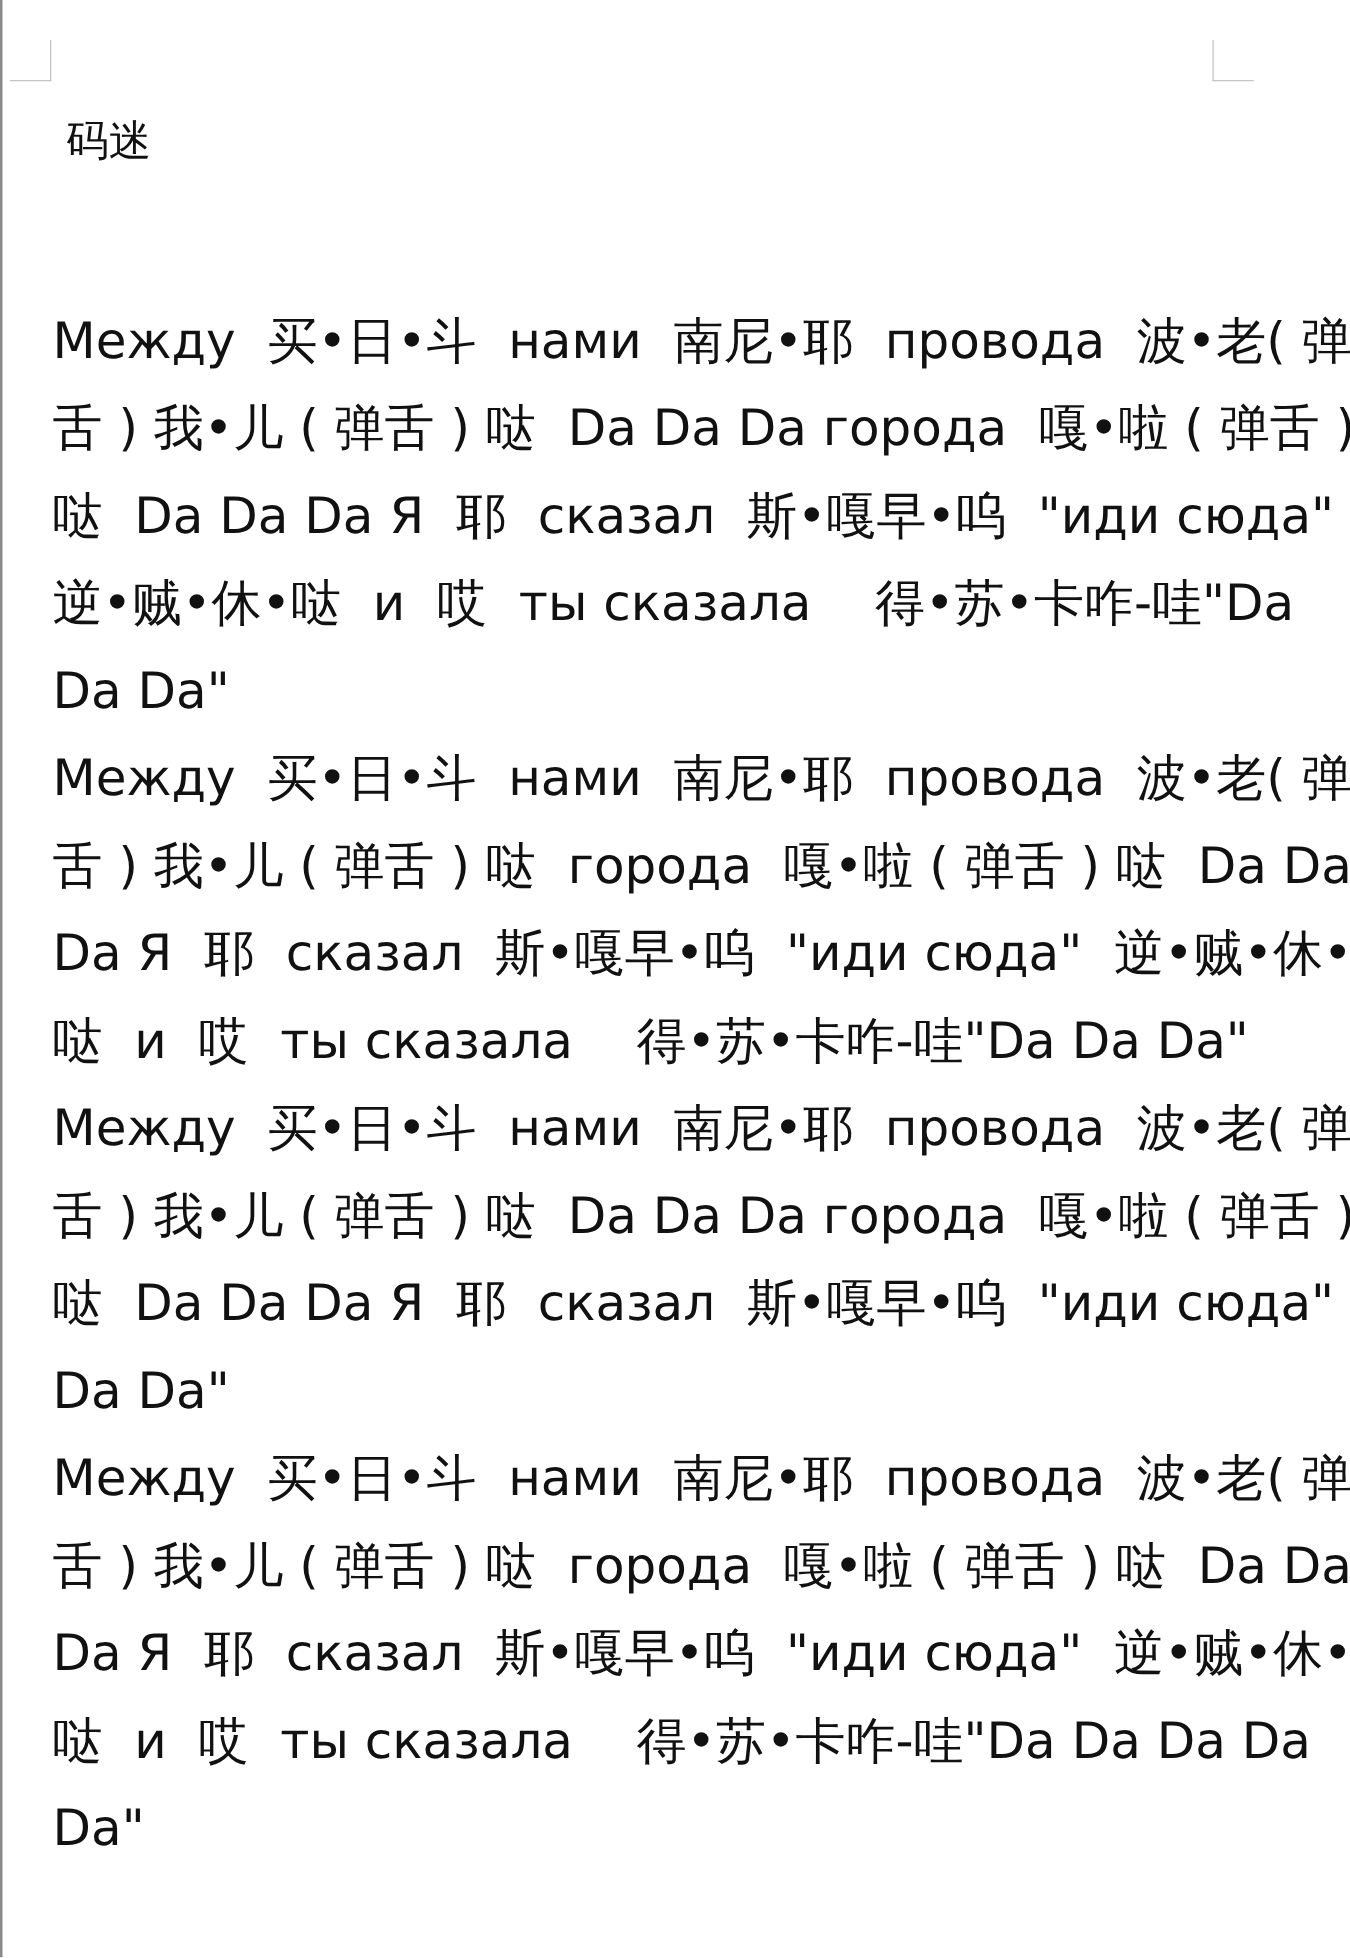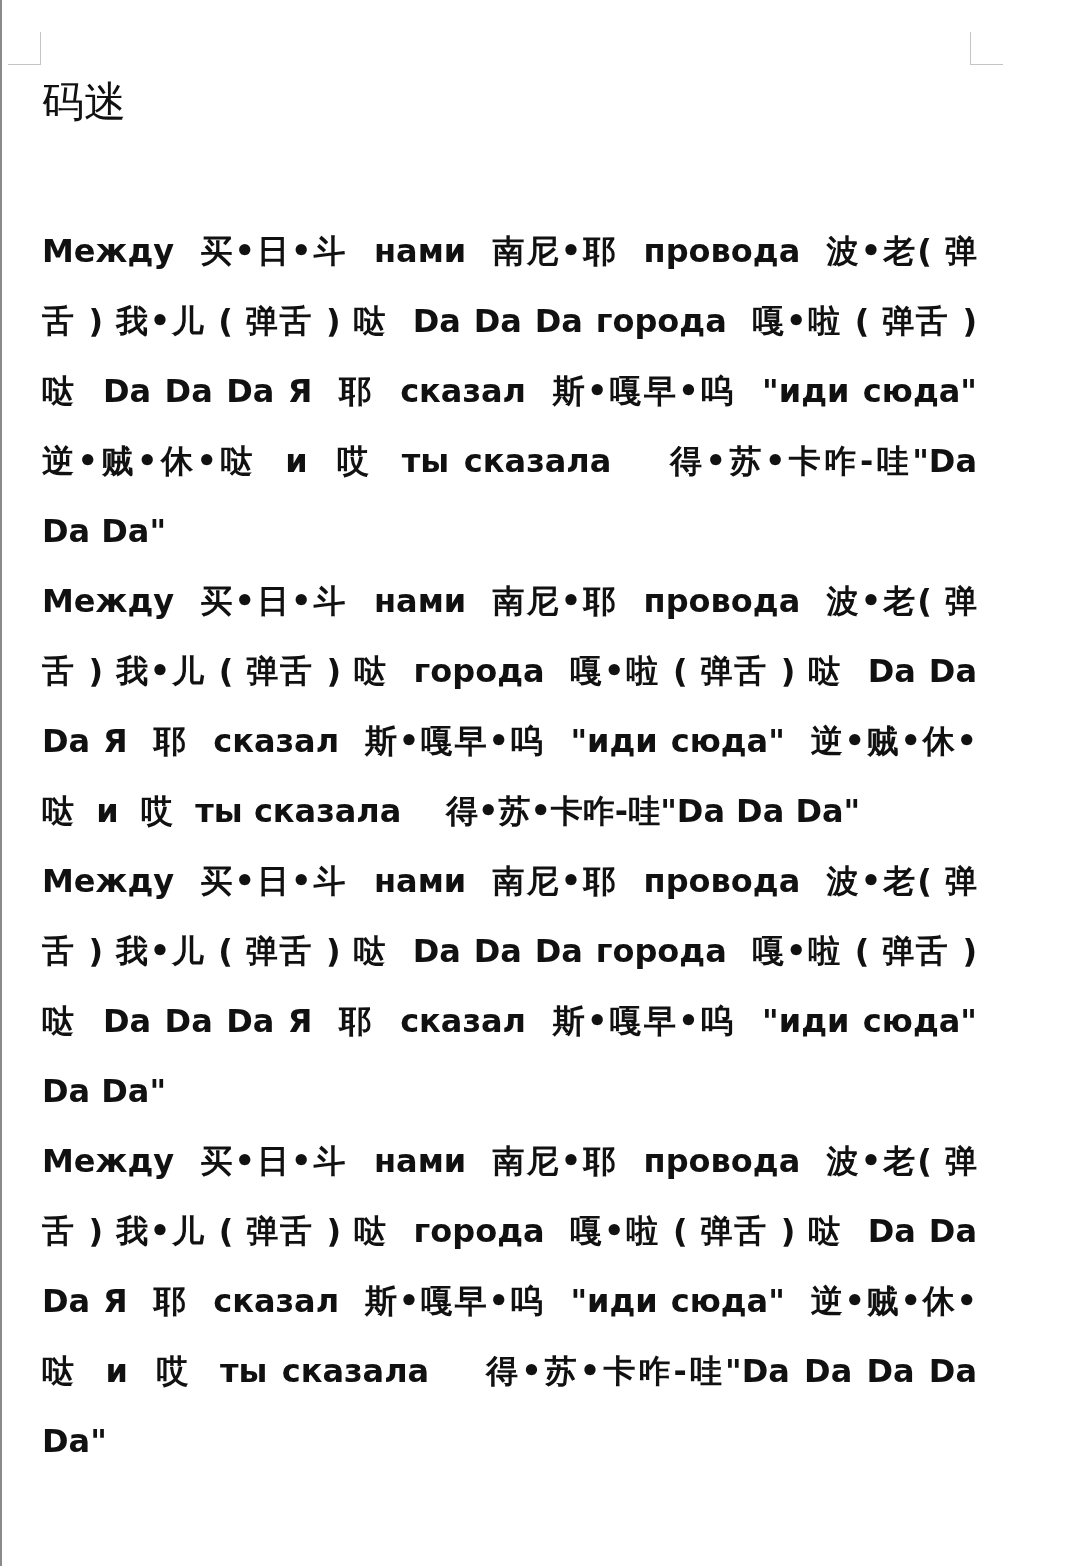--- a/index.html
+++ b/index.html
@@ -40,42 +40,41 @@
       border-left: 1.5px solid #c4c4c4;
       border-bottom: 1.5px solid #c4c4c4;
     }
     .doc {
       position: absolute;
       left: 42px;
       top: 76px;
       width: 935px;
     }
     .title {
-      font-size: 42px;
+      font-size: 34px;
       line-height: 52px;
       height: 52px;
-      margin: 0;
+      margin: 11px;
       font-weight: normal;
       white-space: nowrap;
     }
     .blank {
       height: 88px;
     }
     .stanza {
       margin: 0;
     }
     .line {
       display: block;
-      font-size: 32px;
+      font-size: 40px;
       line-height: 70px;
       height: 70px;
       white-space: pre;
       text-align: justify;
       text-align-last: justify;
-      font-weight: bold;
     }
     .line.last {
       text-align-last: left;
     }
   </style>
 </head>
 <body>
 
 <div class="page-edge"></div>
 <div class="corner corner-tl"></div>

